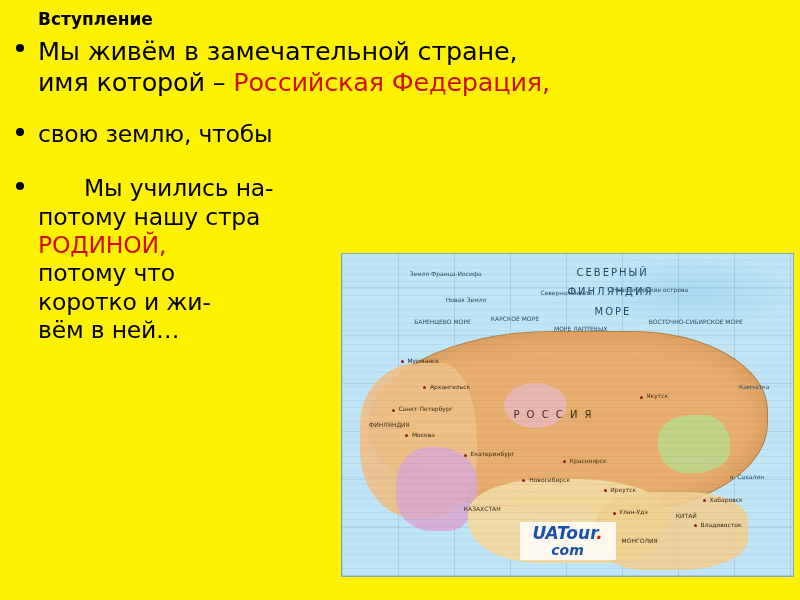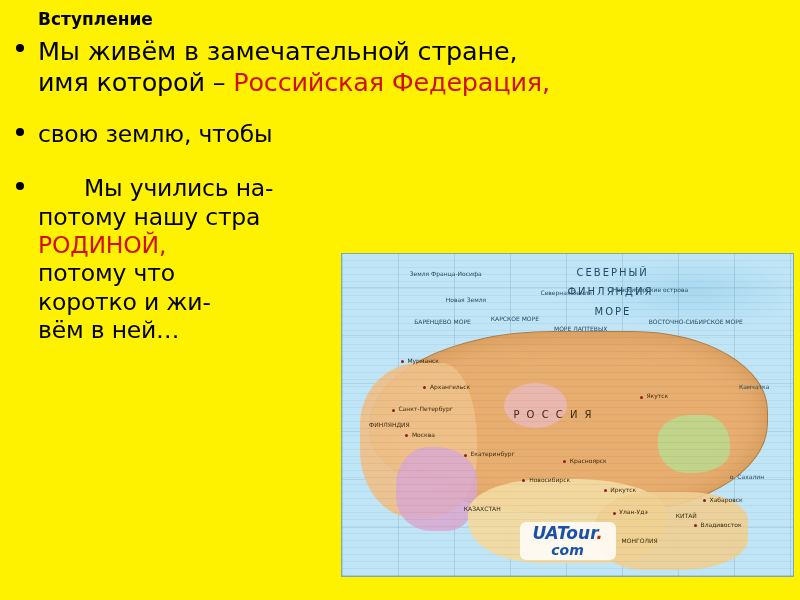--- a/index.html
+++ b/index.html
@@ -206,21 +206,21 @@
     border-radius: 50%;
   }
   .watermark {
     position: absolute;
     left: 50%;
     bottom: 16px;
     transform: translateX(-50%);
     width: 96px;
     height: 38px;
     background: rgba(255,255,255,0.82);
-    border-radius: 6px;
+    border-radius: 1px;
     display: flex;
     flex-direction: column;
     align-items: center;
     justify-content: center;
     line-height: 1;
   }
   .wm-top {
     font-size: 17px;
     font-weight: bold;
     color: #1b52a8;

